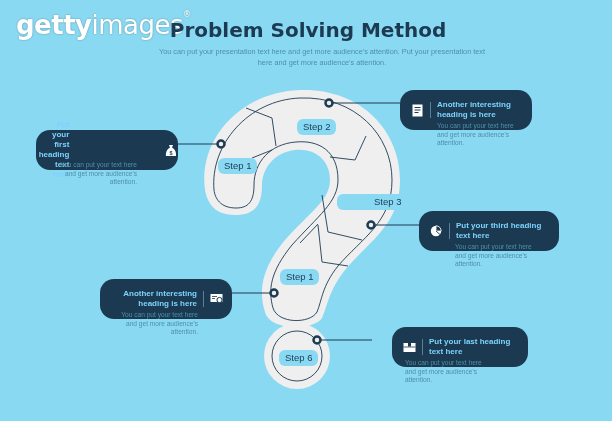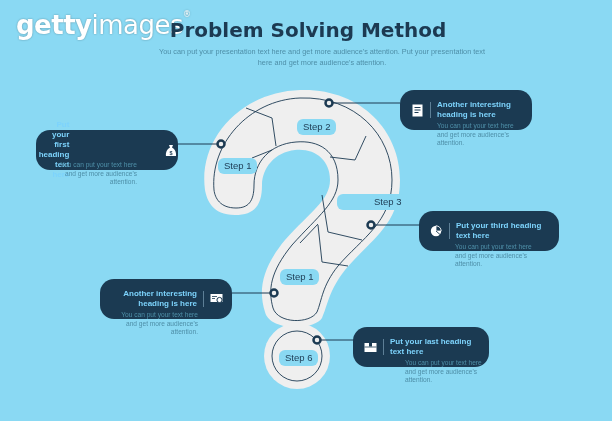--- a/index.html
+++ b/index.html
@@ -173,21 +173,21 @@
         <circle cx="9.5" cy="7" r="2.6" fill="#fff" stroke="#1b3a52" stroke-width="1"></circle>
       </svg>
   </div>
 </div>
 <div class="desc right" style="left:103px; top:311px;">
   <div>You can put your text here</div>
   <div>and get more audience's</div>
   <div>attention.</div>
 </div>
 
-<div class="pill" style="left:353px; top:327px; width:136px; padding-left:10px;">
+<div class="pill" style="left:392px; top:327px; width:136px; padding-left:10px;">
   <div class="ic">
     <svg width="13" height="11" viewBox="0 0 13 11">
         <rect x="0.5" y="1" width="12" height="9" fill="#fff"></rect>
         <rect x="5" y="1" width="3" height="3.5" fill="#1b3a52"></rect>
         <line x1="0.5" y1="5" x2="12.5" y2="5" stroke="#1b3a52" stroke-width="0.8"></line>
       </svg>
   </div>
   <div class="sep"></div>
   <div class="h">
     <div>Put your last heading</div>

